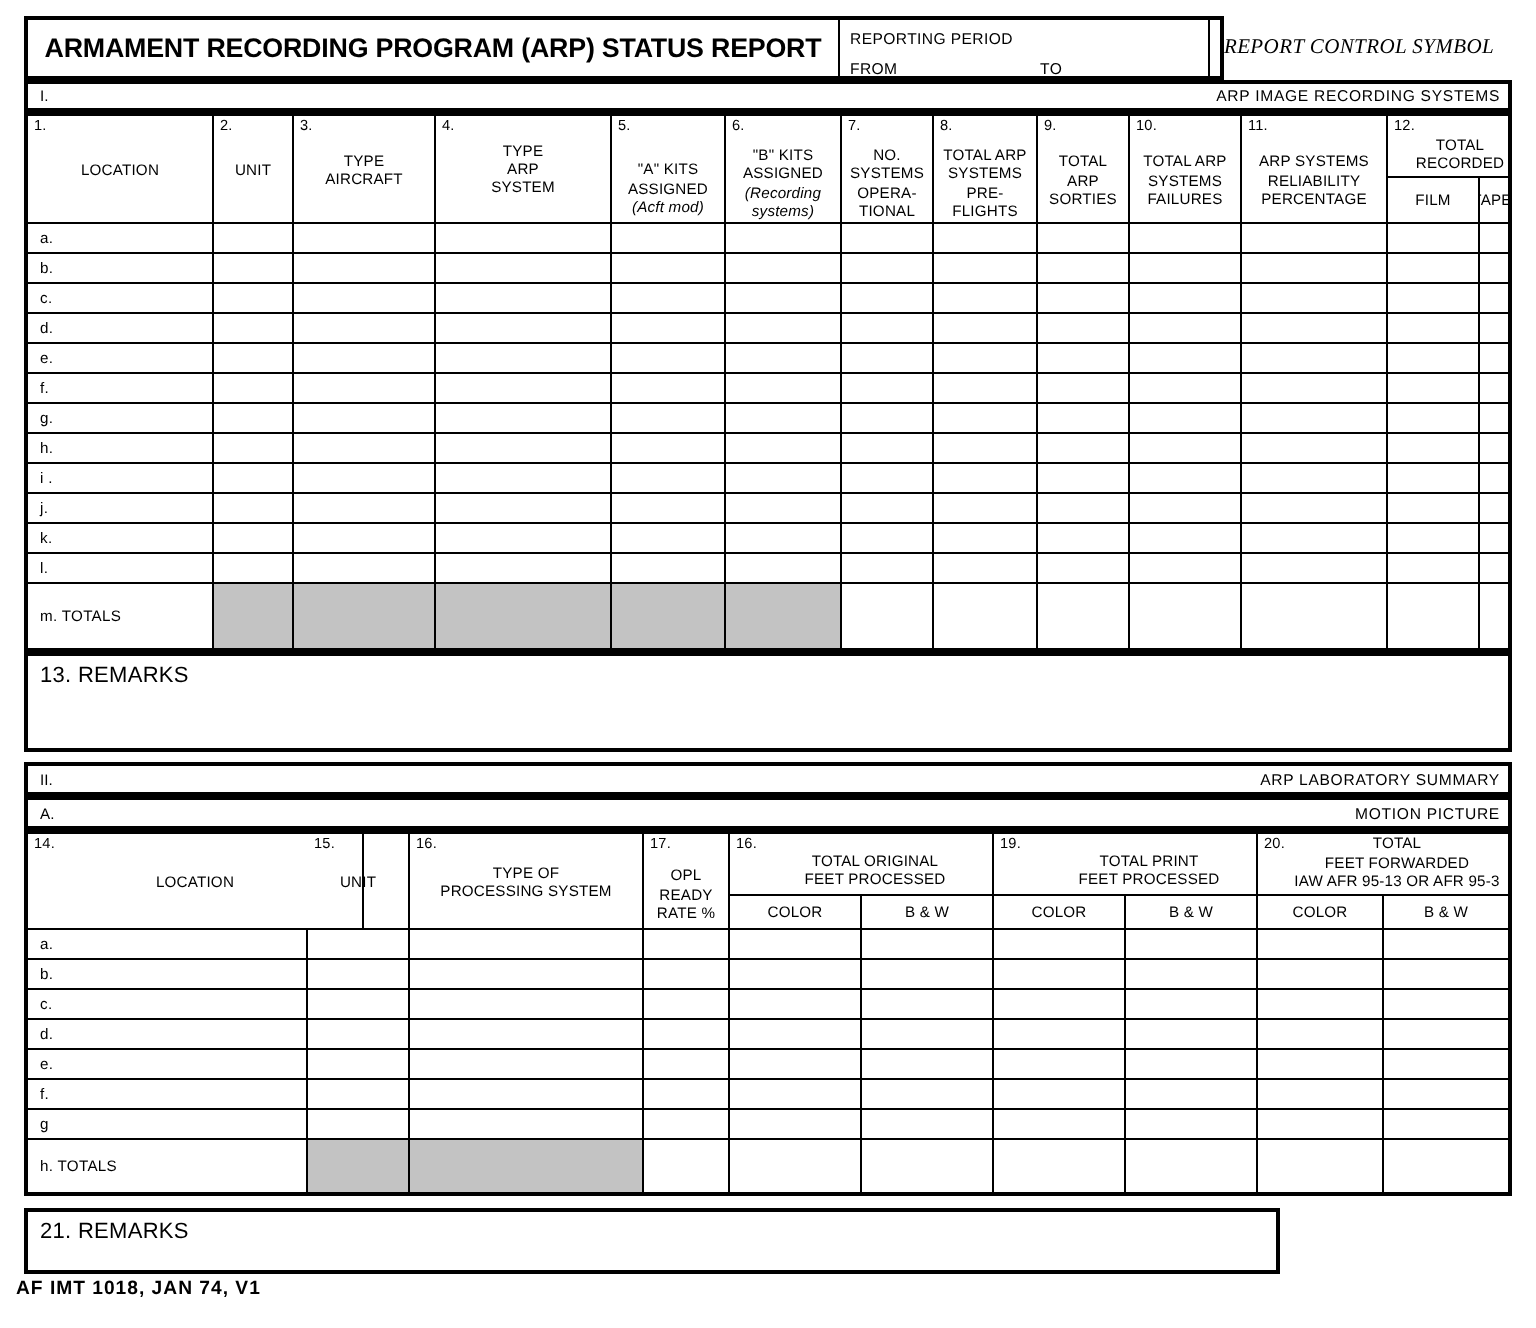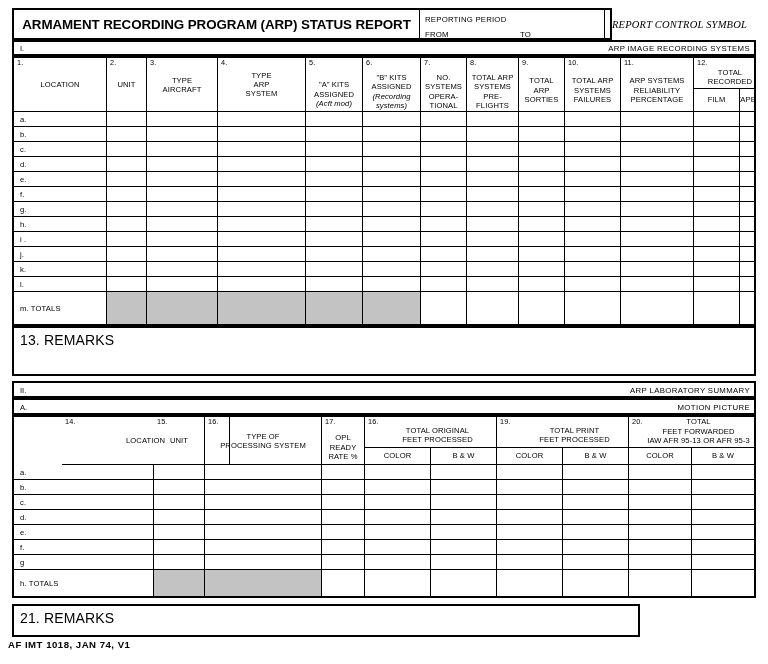--- a/index.html
+++ b/index.html
@@ -131,21 +131,21 @@
     text-align: right;
     font-size: 7.8px;
     letter-spacing: .35px;
     padding-left: 48px;
   }
 
   .remarks-lbl {
     position: absolute;
     left: 6px;
     top: 4px;
-    font-size: 14px;
+    font-size: 11px;
     letter-spacing: .15px;
     text-align: right;
   }
 
   .footer {
     position: absolute;
     left: 8px;
     bottom: 14px;
     font-size: 9.6px;
     font-weight: bold;
@@ -444,21 +444,21 @@
     <div class="sect-roman">II.</div>
     <div class="sect-title">ARP LABORATORY SUMMARY</div>
   </div>
   <div class="frame" style="left:12px; top:398px; width:744px; height:17px;">
     <div class="sect-roman">A.</div>
     <div class="sect-title">MOTION PICTURE</div>
   </div>
 
   <div class="frame" style="left:12px; top:415px; width:744px; height:183px;">
 
-    <div class="cell" style="left:0; top:0; width:168px; height:48px;margin-left:48px;">
+    <div class="cell" style="left:0; top:0; width:168px; height:48px;">
       <div class="num">14.</div>
       <div class="hdrtxt mid">LOCATION</div>
     </div>
     <div class="cell" style="left:140px; top:0; width:51px; height:48px;">
       <div class="num">15.</div>
       <div class="hdrtxt mid">UNIT</div>
     </div>
     <div class="cell" style="left:191px; top:0; width:117px; height:48px;">
       <div class="num">16.</div>
       <div class="hdrtxt mid">TYPE OF<br>PROCESSING SYSTEM</div>

